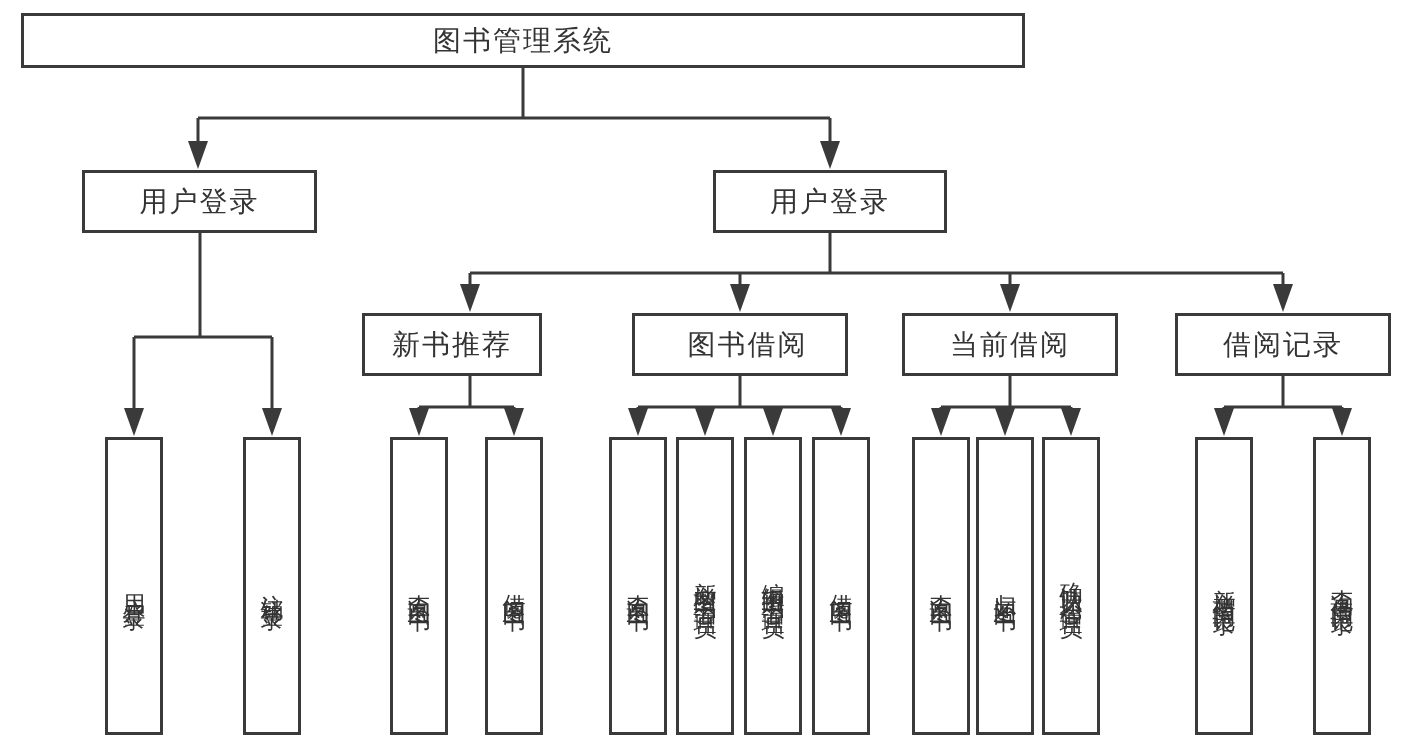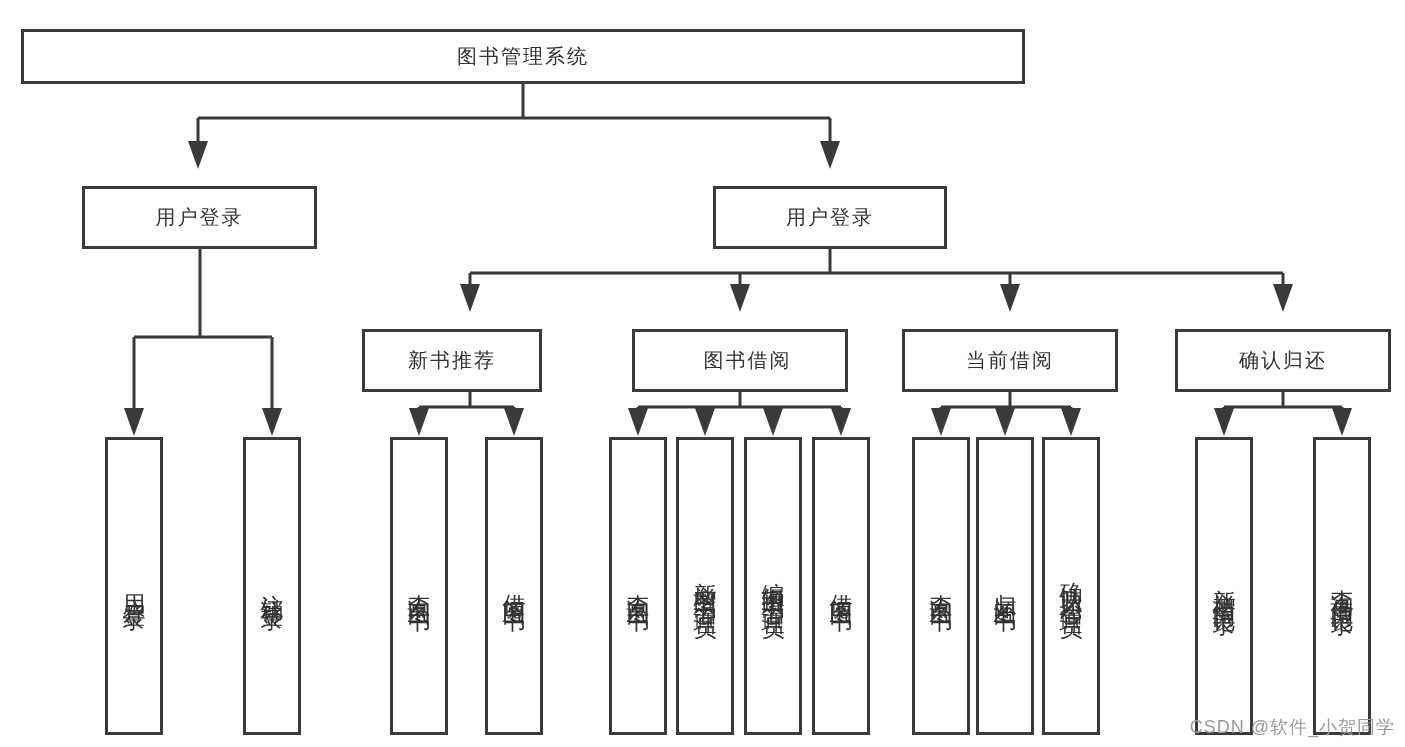--- a/index.html
+++ b/index.html
@@ -15,21 +15,21 @@
     position:absolute;
     box-sizing:border-box;
     border:3px solid #3a3a3a;
     background:#ffffff;
     color:#333333;
     display:flex;
     align-items:center;
     justify-content:center;
     text-align:center;
   }
-  .h{font-size:20px;letter-spacing:2px;white-space:nowrap;margin-top:16px;}
+  .h{font-size:28px;letter-spacing:2px;white-space:nowrap;}
   .v{
     writing-mode:vertical-rl;
     text-orientation:mixed;
     font-size:23px;
     letter-spacing:5px;
     line-height:1;
   }
   .root{left:21px;top:13px;width:1004px;height:55px;}
   .b-user {left:82px;top:170px;width:235px;height:63px;}
   .b-book {left:713px;top:170px;width:234px;height:63px;}
@@ -104,34 +104,33 @@
   </svg>
 
   <div class="node h root">图书管理系统</div>
 
   <div class="node h b-user">用户登录</div>
   <div class="node h b-book">用户登录</div>
 
   <div class="node h s-new">新书推荐</div>
   <div class="node h s-brw">图书借阅</div>
   <div class="node h s-cur">当前借阅</div>
-  <div class="node h s-rec">确认归还</div>
+  <div class="node h s-rec">借阅记录</div>
 
   <div class="node v leaf l1">用户登录</div>
   <div class="node v leaf l2">注销登录</div>
 
   <div class="node v leaf l3">查询图书</div>
   <div class="node v leaf l4">借阅图书</div>
 
   <div class="node v leaf l5">查询图书</div>
   <div class="node v leaf l6">新增图书（管理员）</div>
   <div class="node v leaf l7">编辑图书（管理员）</div>
   <div class="node v leaf l8">借阅图书</div>
 
   <div class="node v leaf l9">查询图书</div>
   <div class="node v leaf l10">归还图书</div>
   <div class="node v leaf l11">确认归还（管理员）</div>
 
   <div class="node v leaf l12">新增借阅记录</div>
   <div class="node v leaf l13">查询借阅记录</div>
 
-  <div id="watermark">CSDN @软件_小贺同学</div>
 </div>
 
 </body></html>

